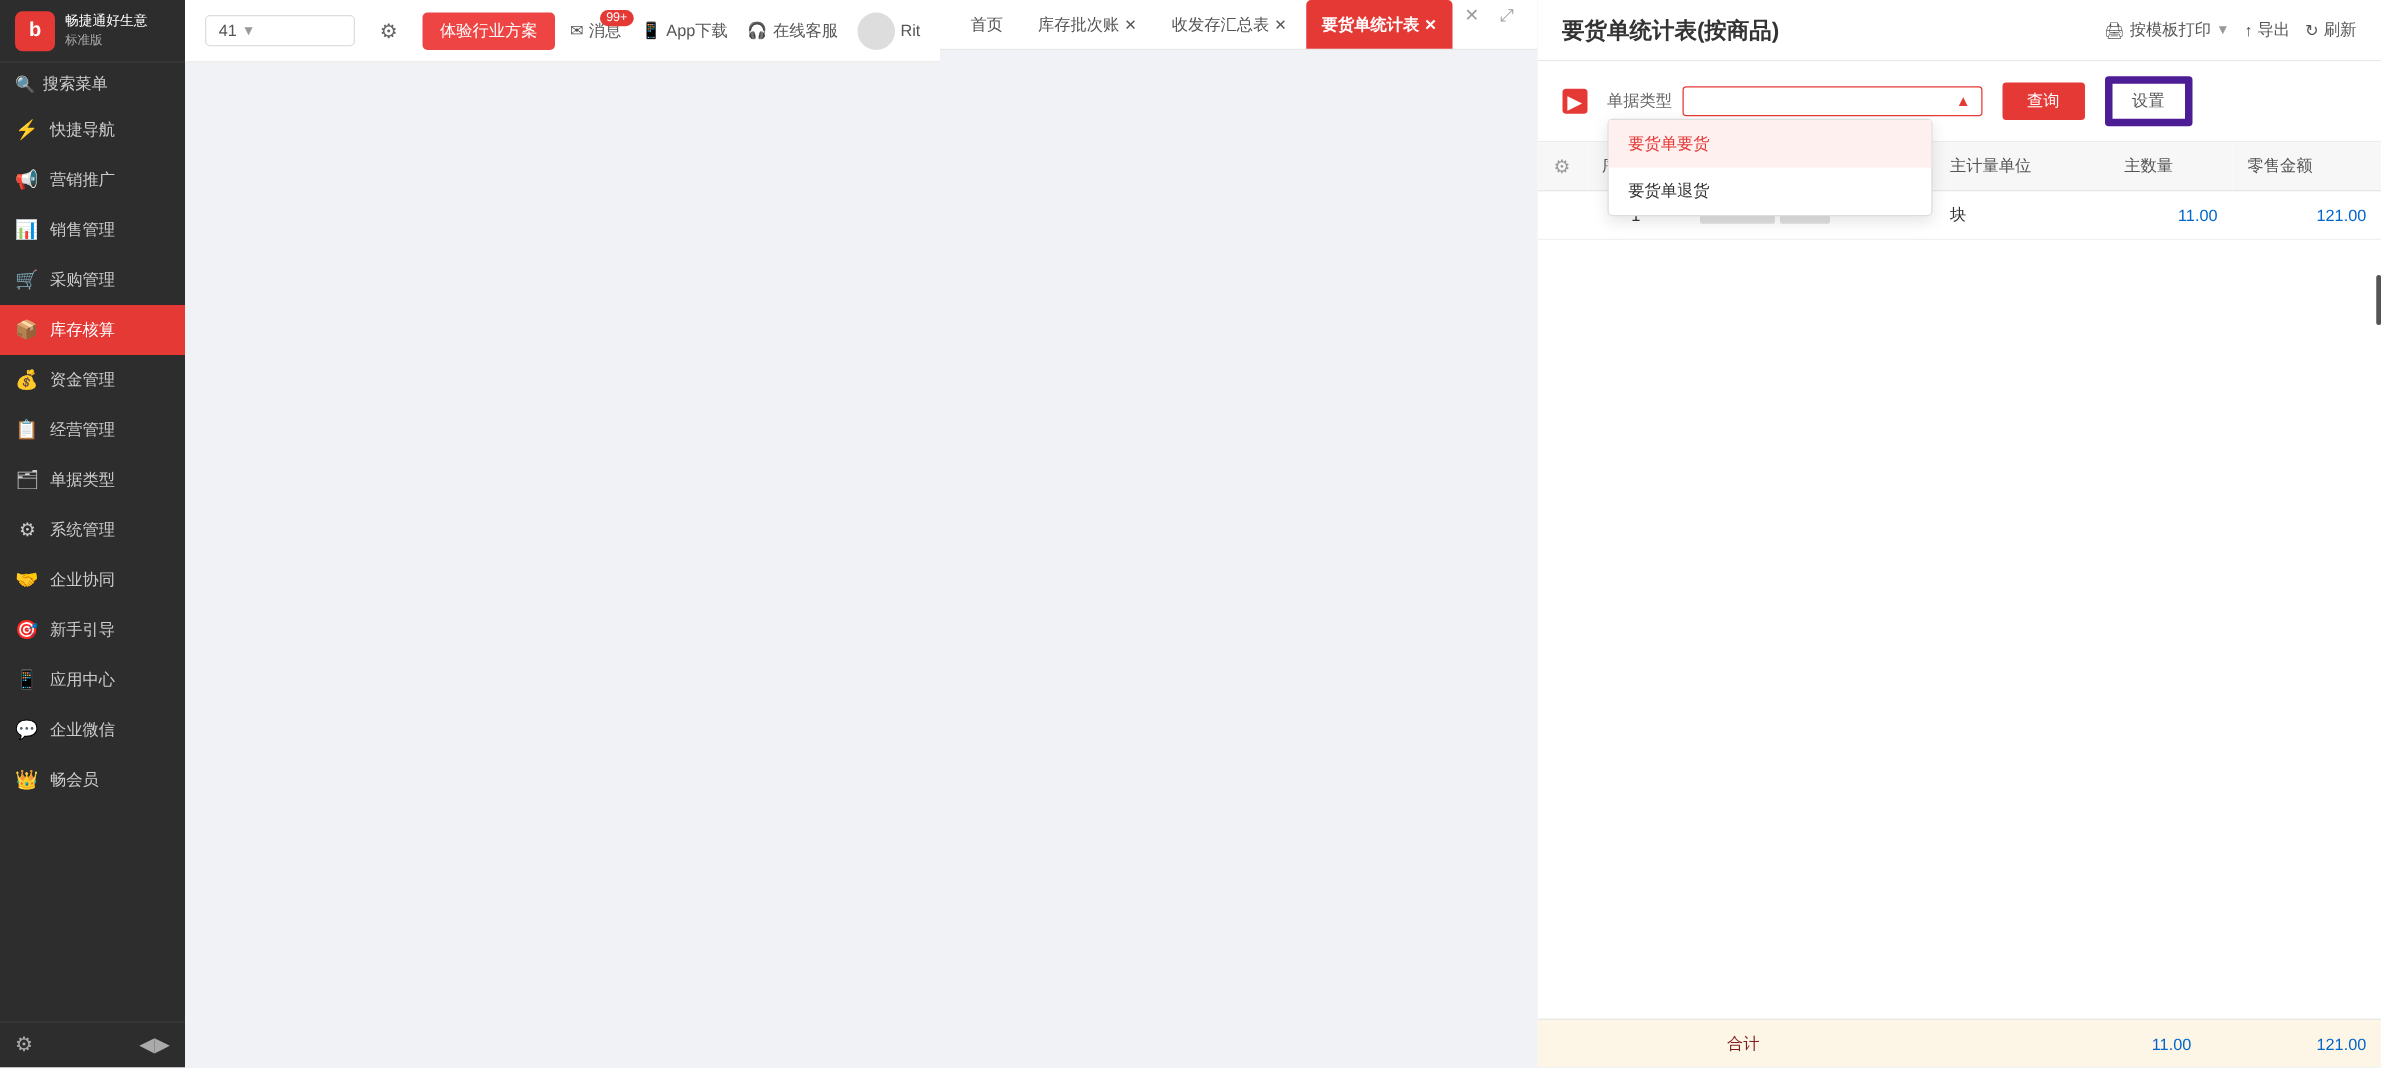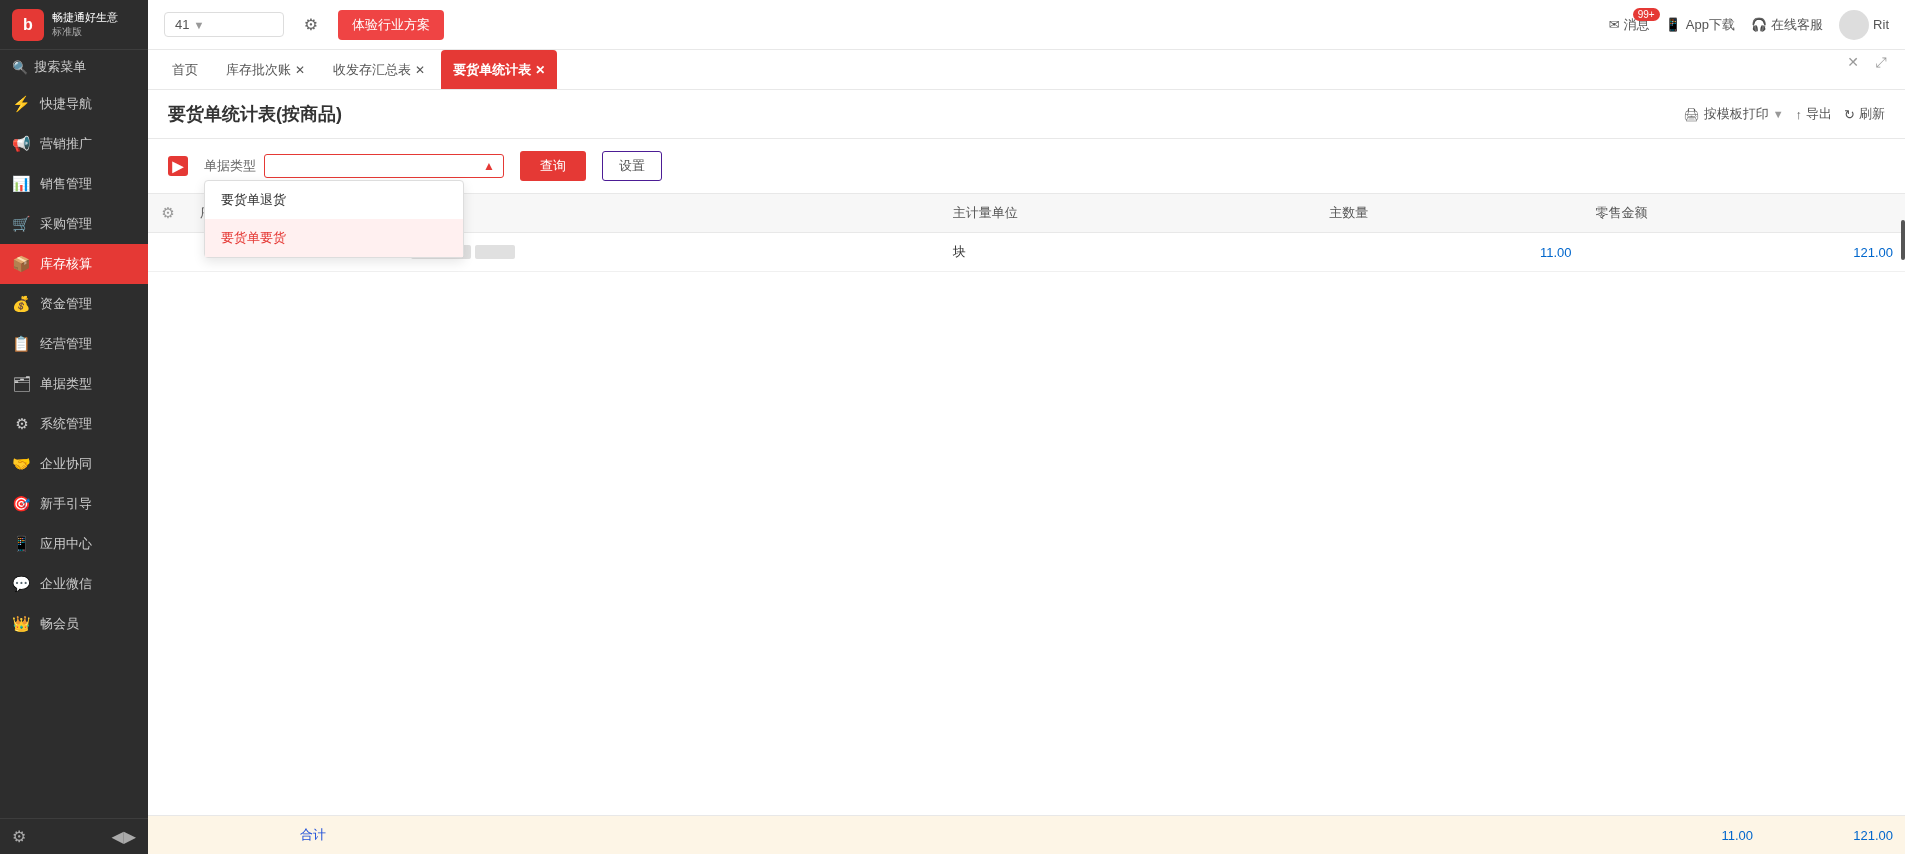--- a/index.html
+++ b/index.html
@@ -85,21 +85,21 @@
     .sidebar-bottom-icon {
       color: #aaa;
       cursor: pointer;
       font-size: 16px;
     }
 
     
     .main {
       flex: 1;
       display: flex;
-      flex-direction: column;
+      flex-direction: row;
       height: 100%;
       overflow: hidden;
     }
 
     
     .top-header {
       height: 50px;
       background: white;
       display: flex;
       align-items: center;
@@ -370,21 +370,21 @@
       border: none;
       padding: 6px 20px;
       border-radius: 3px;
       cursor: pointer;
       font-size: 13px;
       font-family: inherit;
     }
     .set-btn {
       background: white;
       color: #555;
-      border: 1px solid #4c1d95;
+      border: 6px solid #4c1d95;
       padding: 5px 16px;
       border-radius: 3px;
       cursor: pointer;
       font-size: 13px;
       font-family: inherit;
     }
 
     
     .dropdown-overlay {
       position: absolute;
@@ -470,21 +470,21 @@
     .table-footer {
       background: #fdf5e6;
       border-top: 1px solid #e8e8e8;
       padding: 10px 12px;
       display: flex;
       align-items: center;
       gap: 20px;
       flex-shrink: 0;
     }
     .footer-label {
-      color: #1d4ed8;
+      color: #7f1d1d;
       font-size: 13px;
     }
     .footer-spacer { flex: 1; }
   </style>
 </head>
 <body>
 
 <div class="sidebar">
   <div class="sidebar-logo">
     <div class="logo-icon">b</div>
@@ -644,22 +644,22 @@
 
       <div class="type-filter" style="position:relative;">
         <span class="filter-label">单据类型</span>
         <div class="type-select-input" id="type-select">
           <span id="type-select-value" style="min-width:180px;color:#333;"></span>
           <span class="type-select-chevron">▲</span>
         </div>
 
         <div class="dropdown-overlay" id="type-dropdown">
 
-        <div class="dropdown-item">要货单退货</div>
-            <div class="dropdown-item selected">要货单要货</div>
+        <div class="dropdown-item selected">要货单要货</div>
+            <div class="dropdown-item">要货单退货</div>
           </div>
       </div>
 
 
       <button class="query-btn">查询</button>
       <button class="set-btn">设置</button>
     </div>
 
     <div class="table-wrapper">
       <table>

